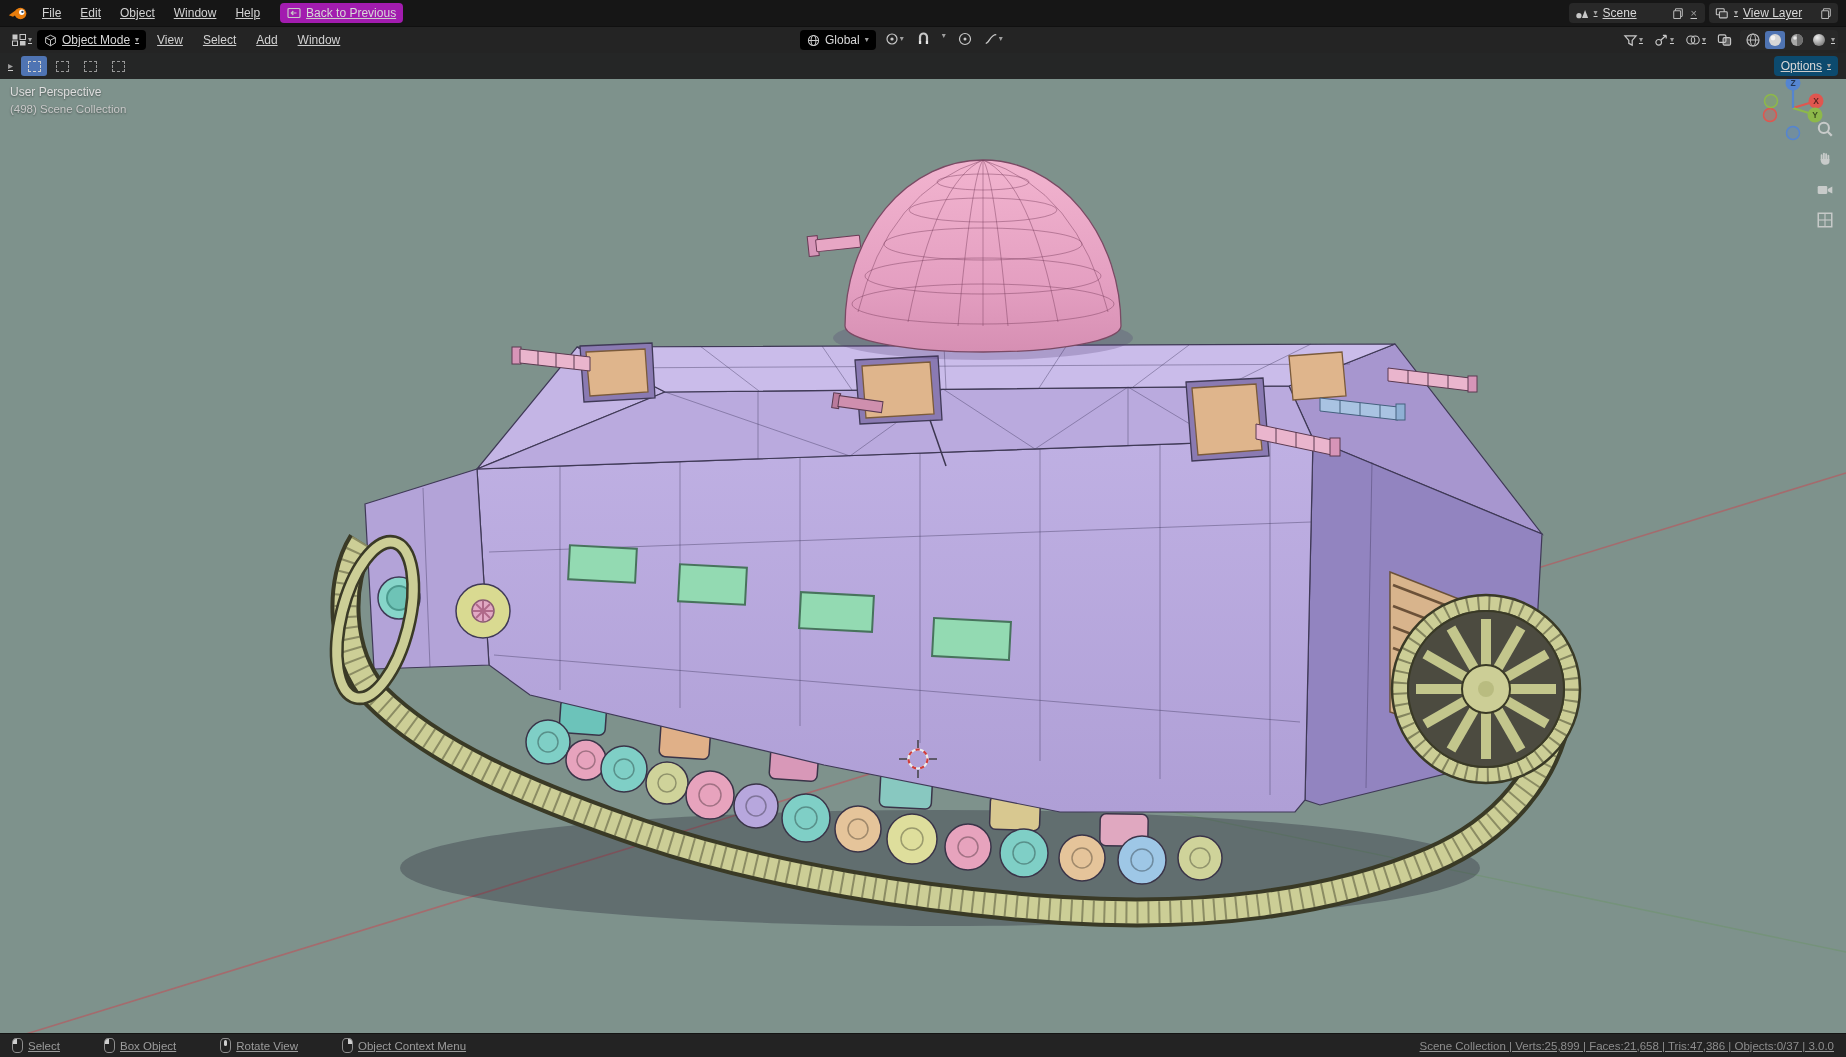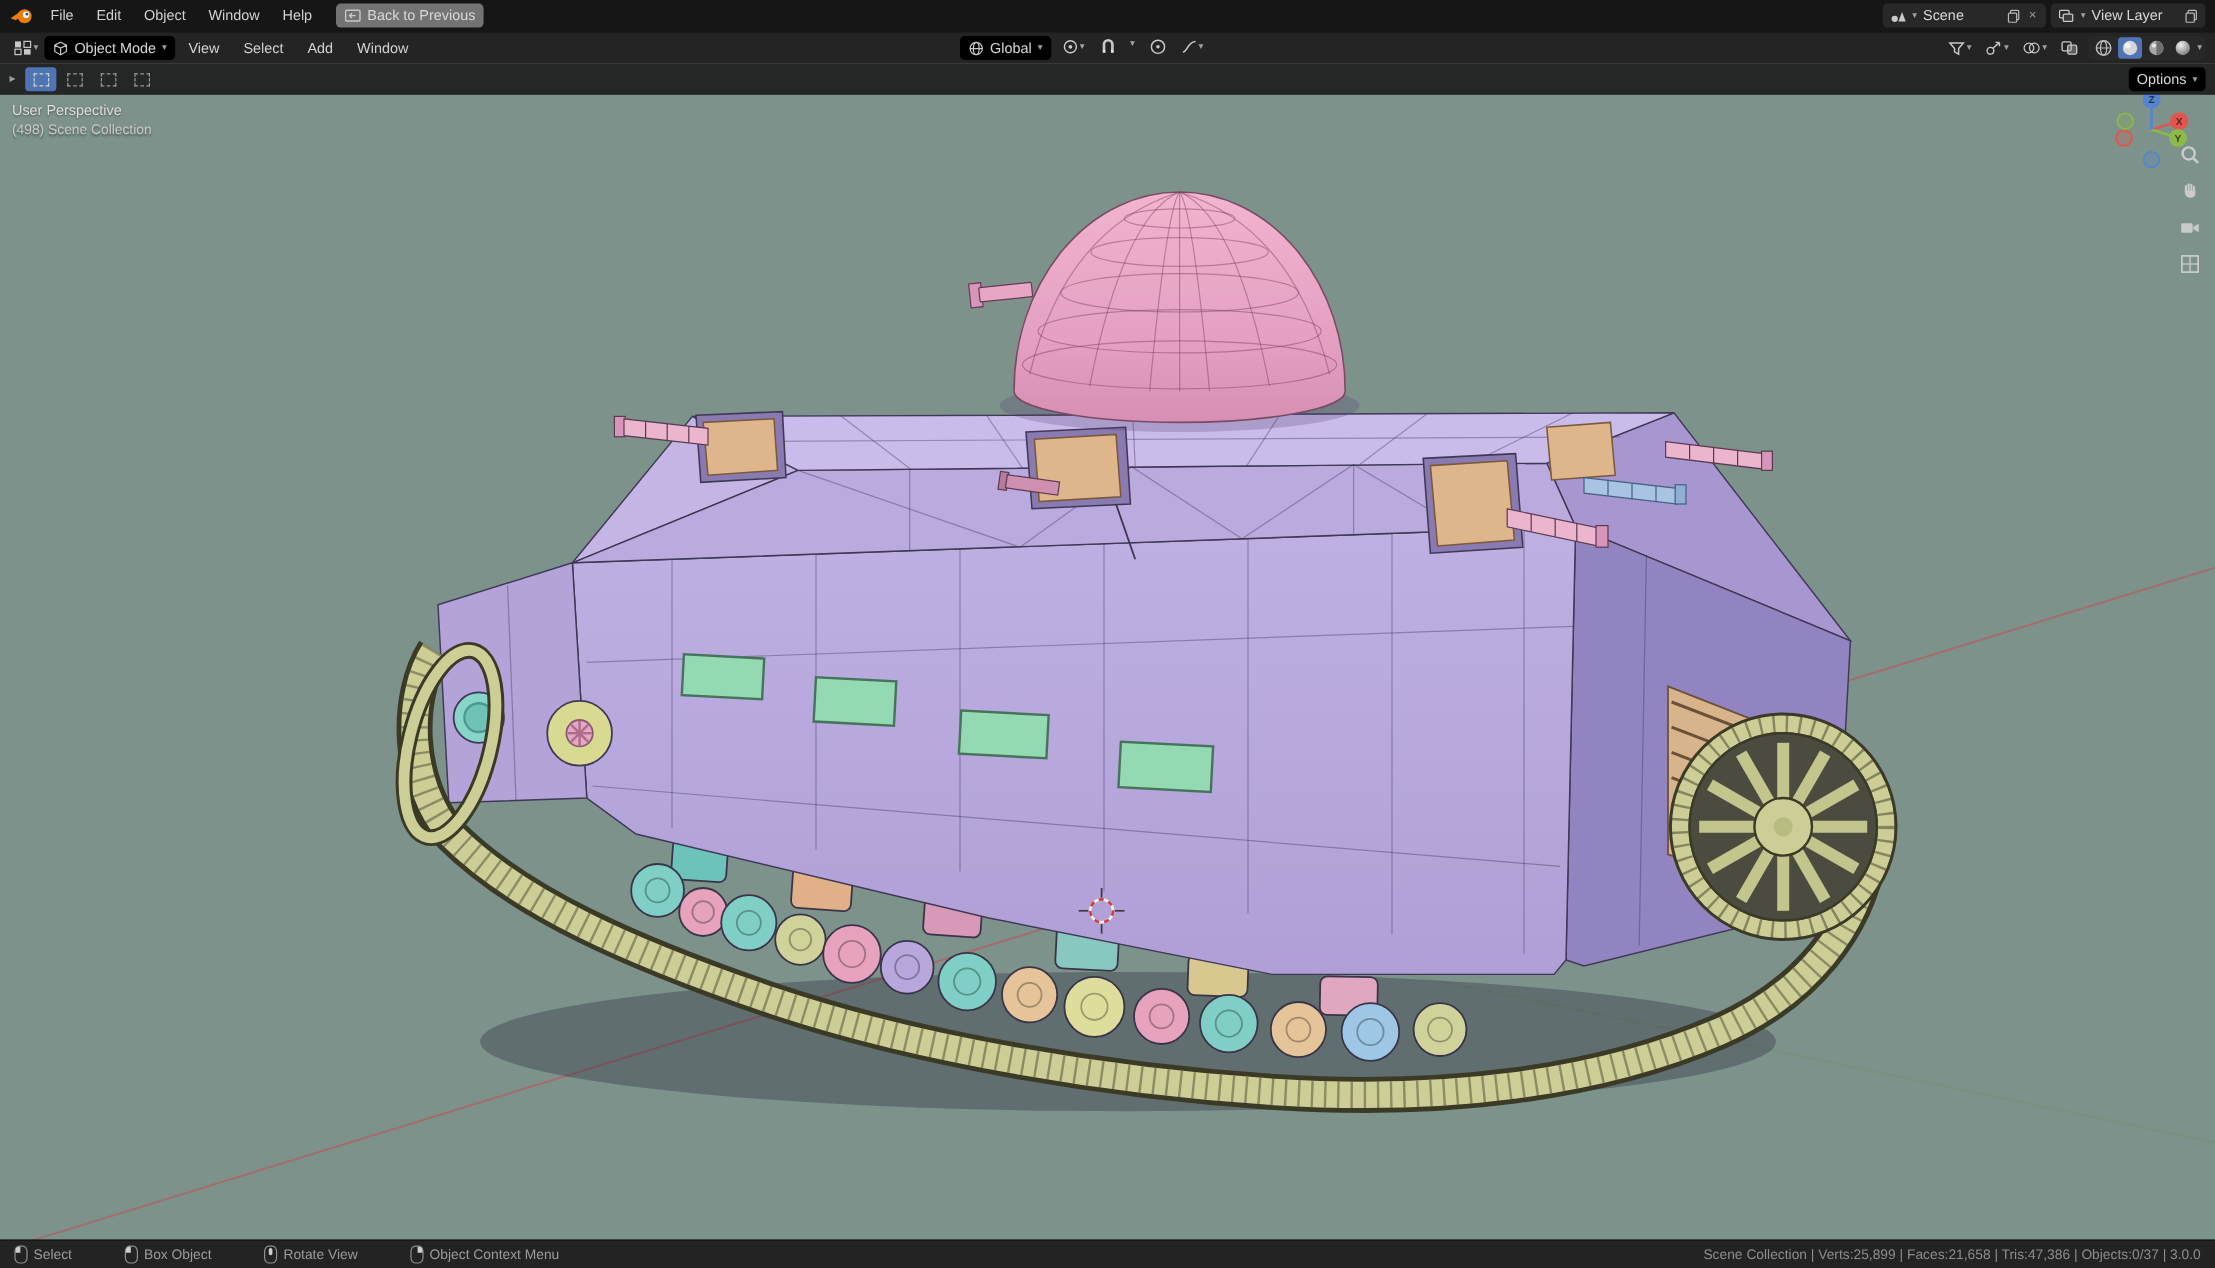--- a/index.html
+++ b/index.html
@@ -1,26 +1,26 @@
 <!DOCTYPE html>
 <html><head>
 <meta charset="utf-8">
 <style>
   html,body{margin:0;padding:0;background:#000;}
   .app{position:relative;width:1846px;height:1057px;overflow:hidden;background:#7e928c;
        font-family:"Liberation Sans","DejaVu Sans",sans-serif;user-select:none;}
   svg.canvas{position:absolute;left:0;top:0;z-index:0;display:block;}
-  .bar{position:absolute;left:0;right:0;display:flex;align-items:center;color:#cccccc;font-size:12px;box-sizing:border-box;}
+  .bar{position:absolute;left:0;right:0;display:flex;align-items:center;color:#cccccc;font-size:12px;box-sizing:border-box;text-decoration:underline;}
   .topbar{top:0;height:26px;background:#161616;z-index:6;padding:0 8px;gap:1px;}
   .vheader{top:26px;height:27px;background:#242424;z-index:6;padding:0 8px;border-top:1px solid #101010;gap:2px;}
   .toolrow{top:53px;height:26px;background:rgba(30,30,30,0.93);z-index:5;padding:0 8px;}
   .statusbar{bottom:0;height:24px;background:#232323;z-index:6;padding:0 12px;color:#9b9b9b;font-size:11.5px;border-top:1px solid #141414;}
   .menu-item{padding:3px 9px;border-radius:3px;color:#d2d2d2;cursor:default;}
   .pill{display:inline-flex;align-items:center;gap:5px;background:#000000;border-radius:4px;padding:0 7px;height:20px;color:#d8d8d8;cursor:default;}
-  .btnpill{background:#737373;}
+  .btnpill{background:#a21caf;}
   .chev{font-size:8px;color:#9f9f9f;line-height:1;}
   .icbtn{display:inline-flex;align-items:center;gap:1px;padding:2px 3px;border-radius:3px;}
   .spheres{display:inline-flex;align-items:center;background:#282828;border-radius:4px;padding:1px 3px;gap:2px;}
   .sph{display:inline-flex;border-radius:3px;padding:1px 2px;}
   .sph.active{background:#4f74b3;}
   .selbtn{width:26px;height:20px;border-radius:3px;display:inline-flex;align-items:center;justify-content:center;margin-right:2px;}
   .selbtn.active{background:#4f74b3;}
   .selbtn .dash{width:11px;height:9px;border:1px dashed #cfcfcf;}
   .selbtn:not(.active) .dash{border-color:#989898;}
   .overlay-info{position:absolute;left:10px;top:84px;z-index:2;color:#dedede;font-size:12px;line-height:17px;text-shadow:0 1px 2px rgba(0,0,0,.45);}
@@ -500,21 +500,21 @@
       </span>
     <span class="selbtn">
         <span class="dash"></span>
       </span>
     <span class="selbtn">
         <span class="dash"></span>
       </span>
     <span class="selbtn">
         <span class="dash"></span>
       </span>
-    <span class="pill" style="margin-left:auto;background:#000000;justify-content:space-between;">
+    <span class="pill" style="margin-left:auto;background:#0c4a6e;justify-content:space-between;">
       <span>Options</span>
       <span class="chev">▾</span>
     </span>
   </div>
 
   <div class="overlay-info">
     <div>User Perspective</div>
     <div class="l2">(498) Scene Collection</div>
   </div>
 

